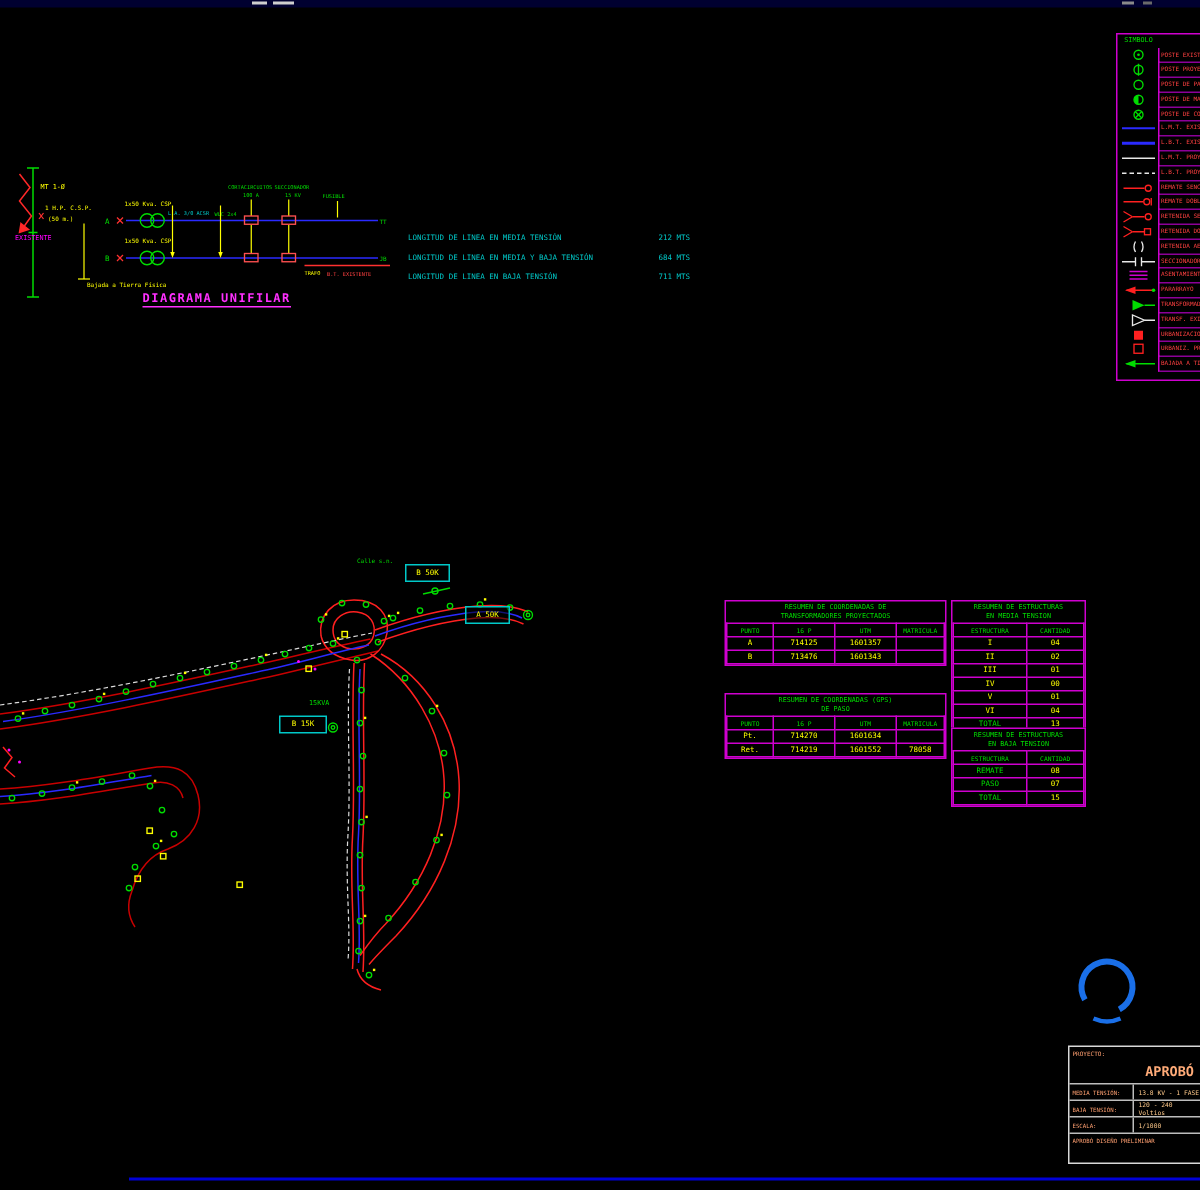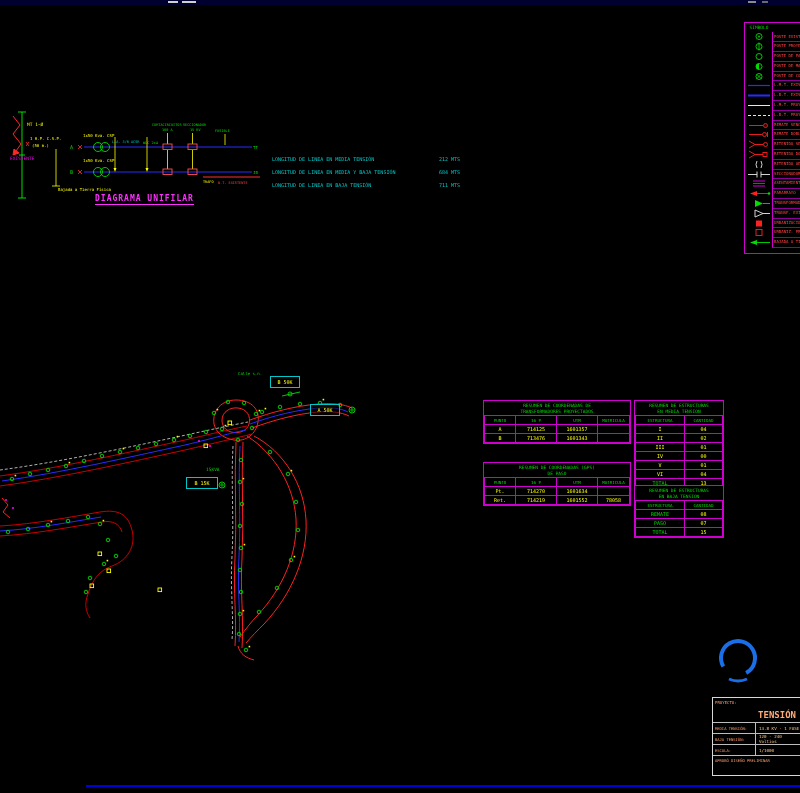--- a/index.html
+++ b/index.html
@@ -627,21 +627,21 @@
   </div>
 
   <svg style="position:absolute;left:705px;top:628px;" width="60" height="60" viewBox="0 0 60 60">
     <circle cx="33" cy="30" r="17" fill="none" stroke="#1a6fe8" stroke-width="4" stroke-dasharray="80 27" transform="rotate(-210 33 30)"></circle>
     <path d="M24,51 Q33,55 42,51" fill="none" stroke="#1a6fe8" stroke-width="3"></path>
   </svg>
 
   <div id="titleblock">
     <div id="tb-head">
       <div id="tb-proy">PROYECTO:</div>
-      <div id="tb-diseno">TENSIÓN</div>
+      <div id="tb-diseno">APROBÓ</div>
     </div>
     <div class="tb-row">
       <div class="tb-lab">MEDIA TENSIÓN:</div>
       <div class="tb-val">13.8 KV - 1 FASE</div>
     </div>
     <div class="tb-row">
       <div class="tb-lab">BAJA TENSIÓN:</div>
       <div class="tb-val">120 - 240 Voltios</div>
     </div>
     <div class="tb-row">

